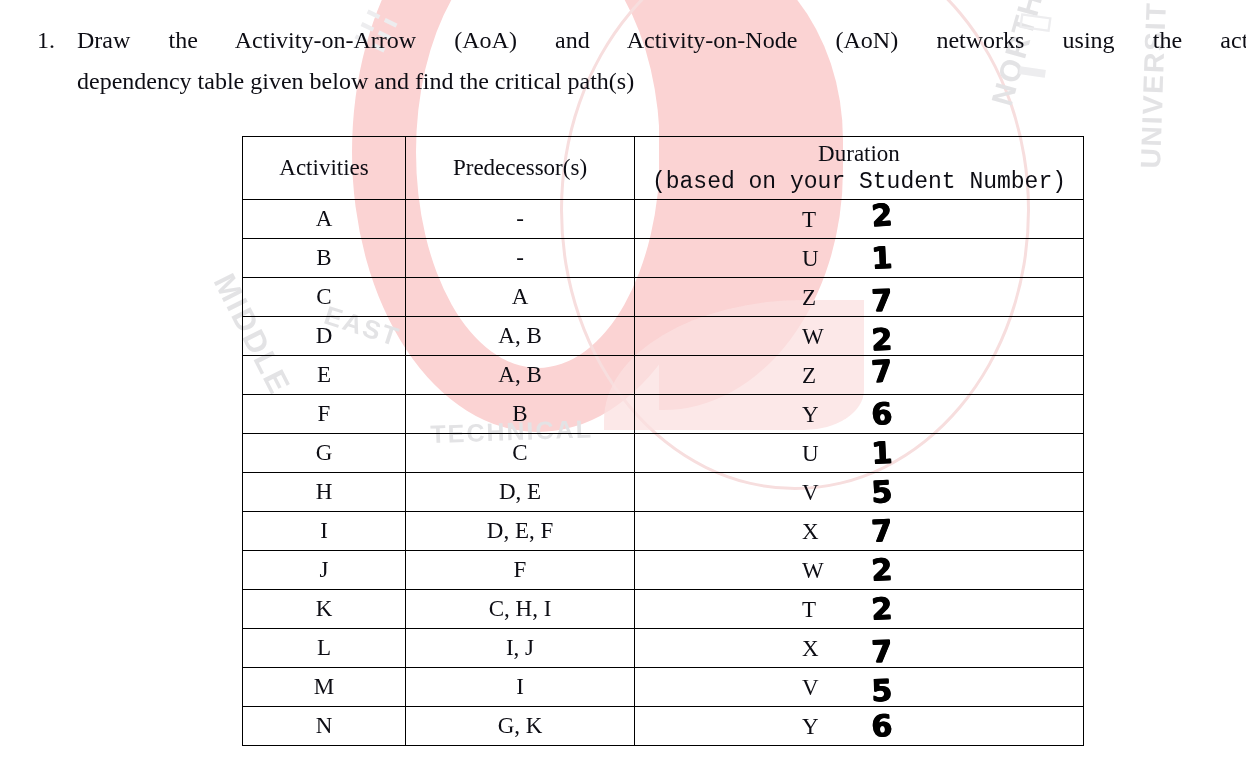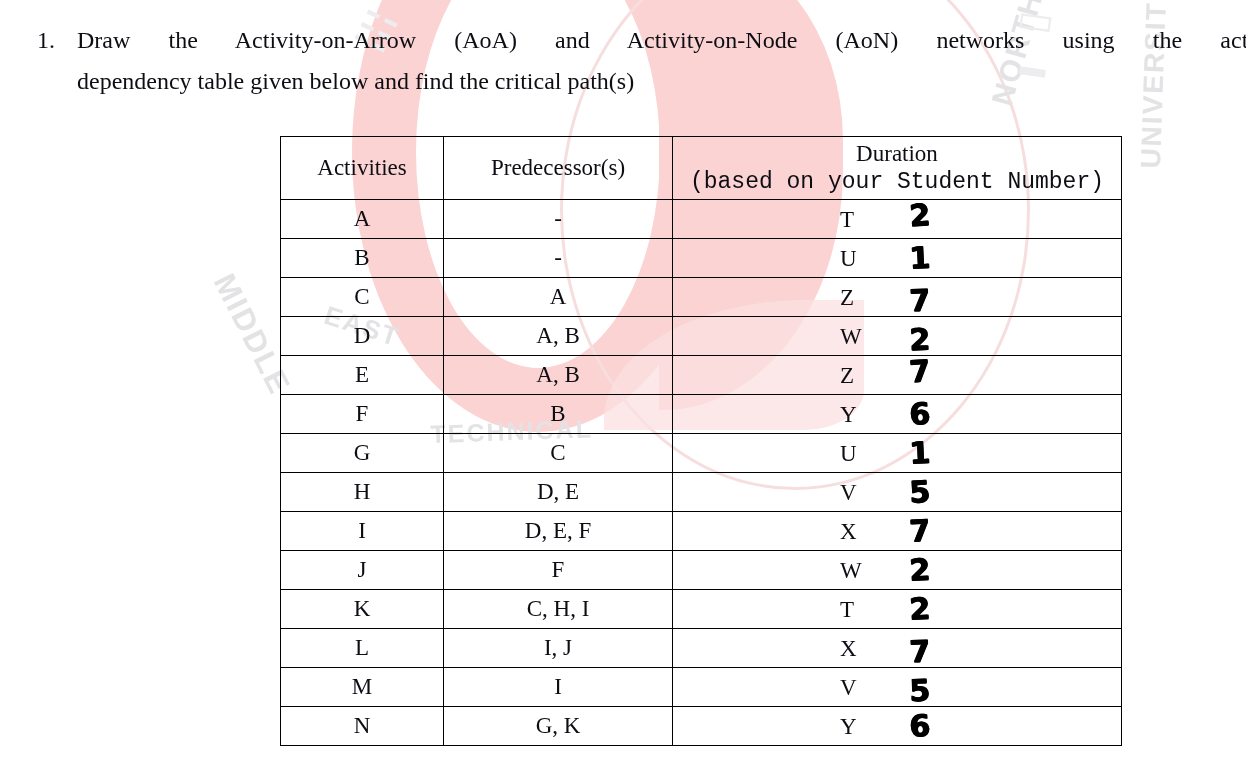--- a/index.html
+++ b/index.html
@@ -132,21 +132,20 @@
   #dependency-table-wrap {
     position: absolute;
     left: 242px;
     top: 136px;
     width: 841px;
   }
   table.dep-table {
     border-collapse: collapse;
     width: 841px;
     table-layout: fixed;
-    margin-left: 38px;
   }
   table.dep-table th,
   table.dep-table td {
     border: 1.6px solid #000000;
     text-align: center;
     vertical-align: middle;
     font-size: 23px;
     padding: 0;
     color: #0d0d14;
     position: relative;

